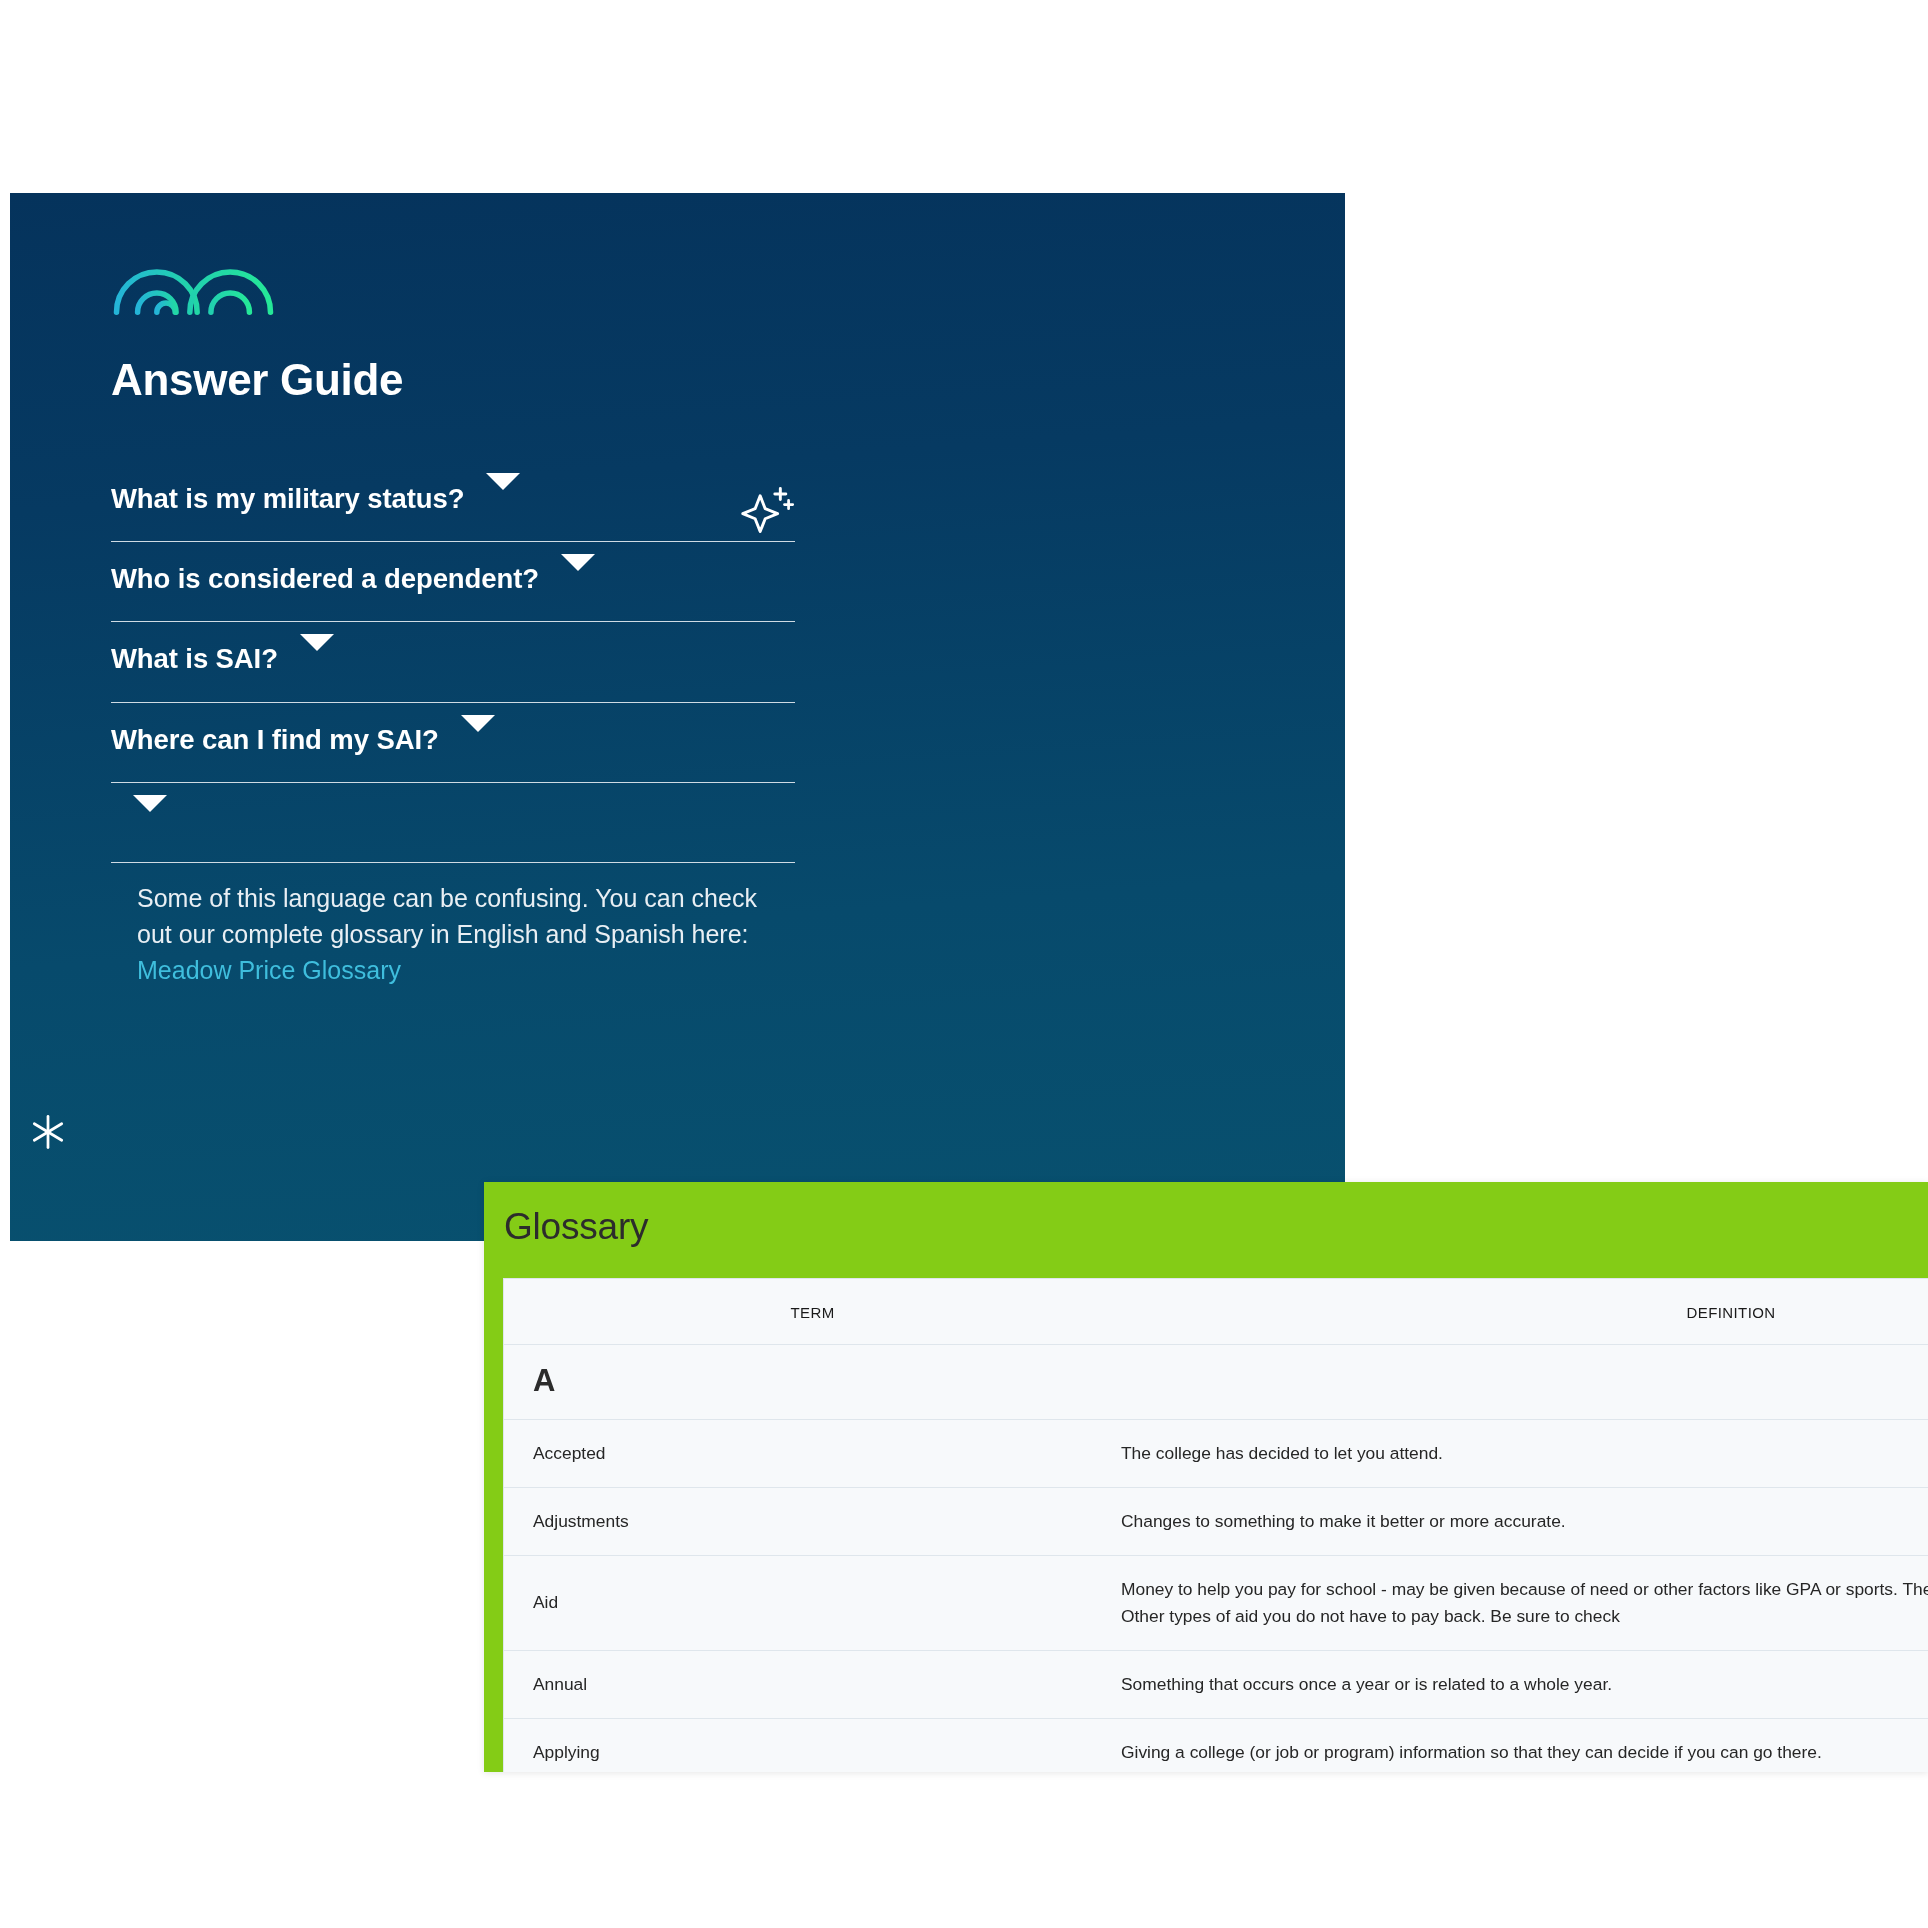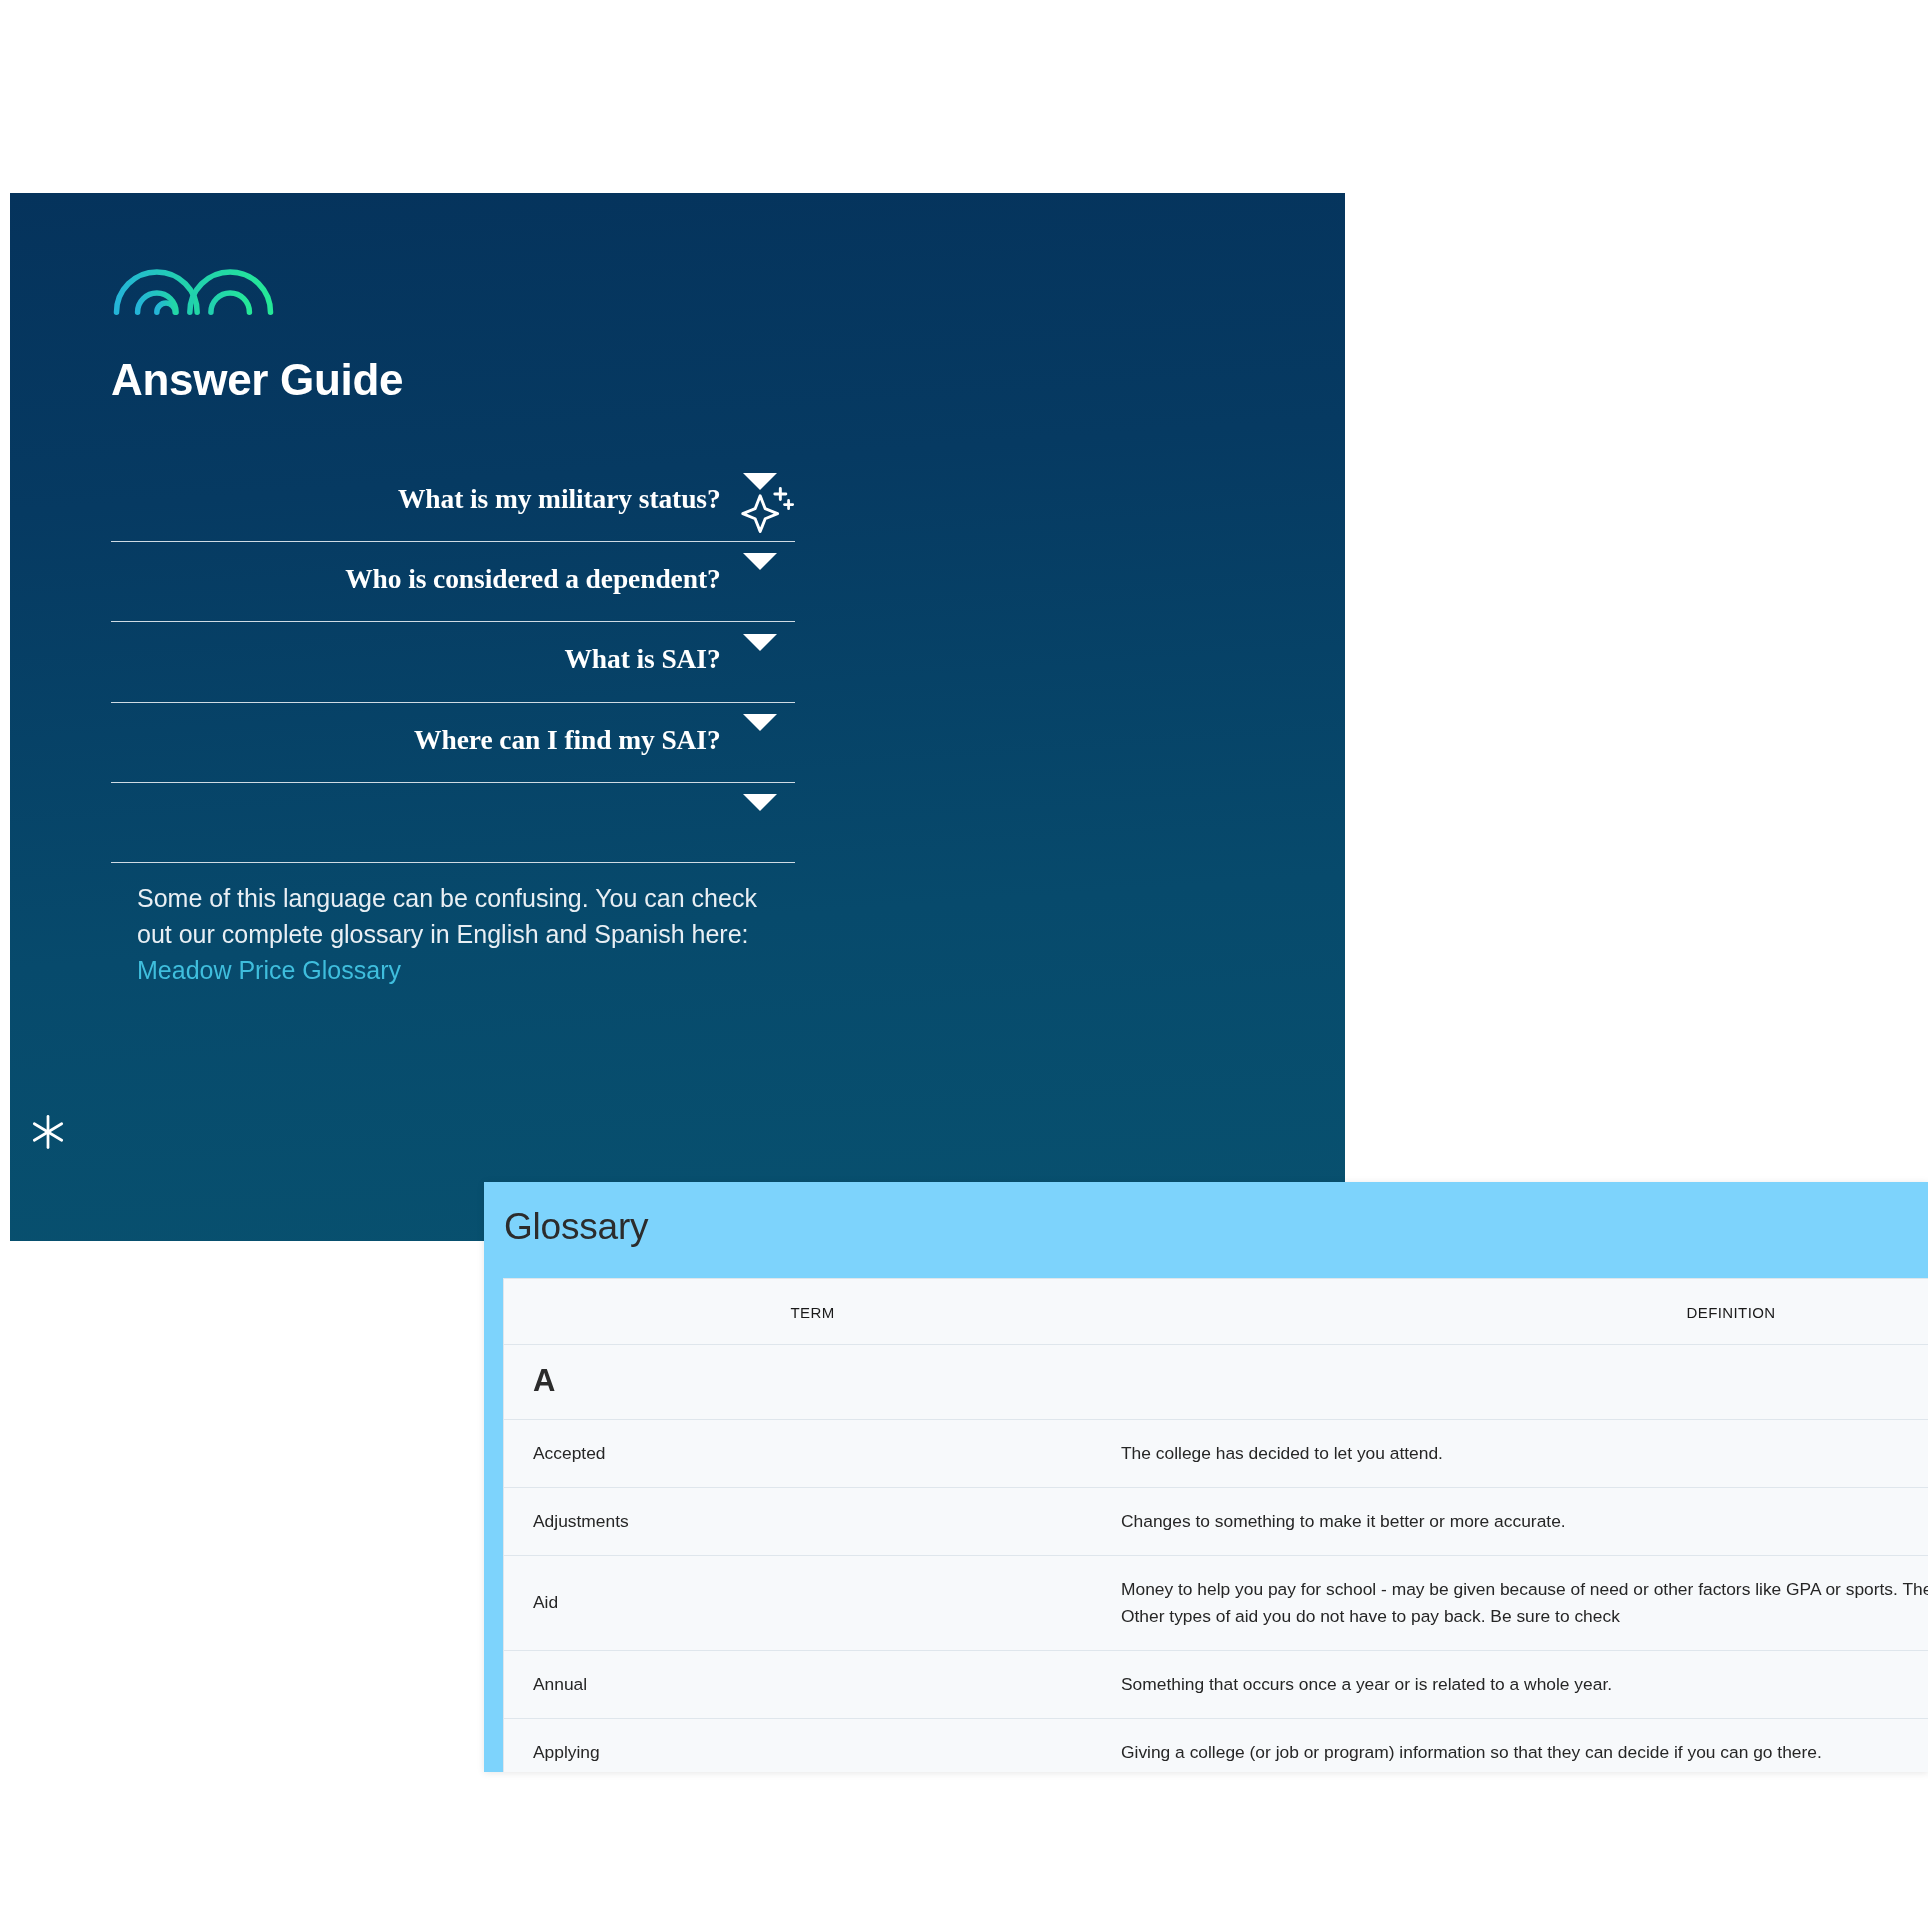--- a/index.html
+++ b/index.html
@@ -72,25 +72,24 @@
   
   #accordion-list { width: 684px; }
 
   .accordion-item {
     border-bottom: 1.8px solid #cfdbe4;
     padding: 0;
   }
   .accordion-head {
     display: flex;
     align-items: center;
-    justify-content: flex-end;
+    justify-content: flex-start;
     padding: 13px 0 18.4px 0;
     cursor: pointer;
     min-height: 48px;
-    font-family: Liberation Serif, serif;
   }
   .accordion-label {
     font-size: 27.5px;
     font-weight: bold;
     color: #ffffff;
     line-height: 1.22;
     max-width: 569px;
     letter-spacing: -0.1px;
   }
   .chev {
@@ -130,21 +129,21 @@
     cursor: pointer;
   }
 
   
   #glossary-panel {
     position: absolute;
     left: 484px;
     top: 1182px;
     width: 1445px;
     height: 590px;
-    background: #7dd3fc;
+    background: #84cc16;
     box-shadow: 0 0.9px 7.3px rgba(0,0,0,0.10);
     overflow: hidden;
   }
 
   #glossary-title {
     font-size: 37px;
     color: #2c2c2c;
     margin: 24px 0 0 20px;
     font-weight: normal;
     letter-spacing: -0.2px;

